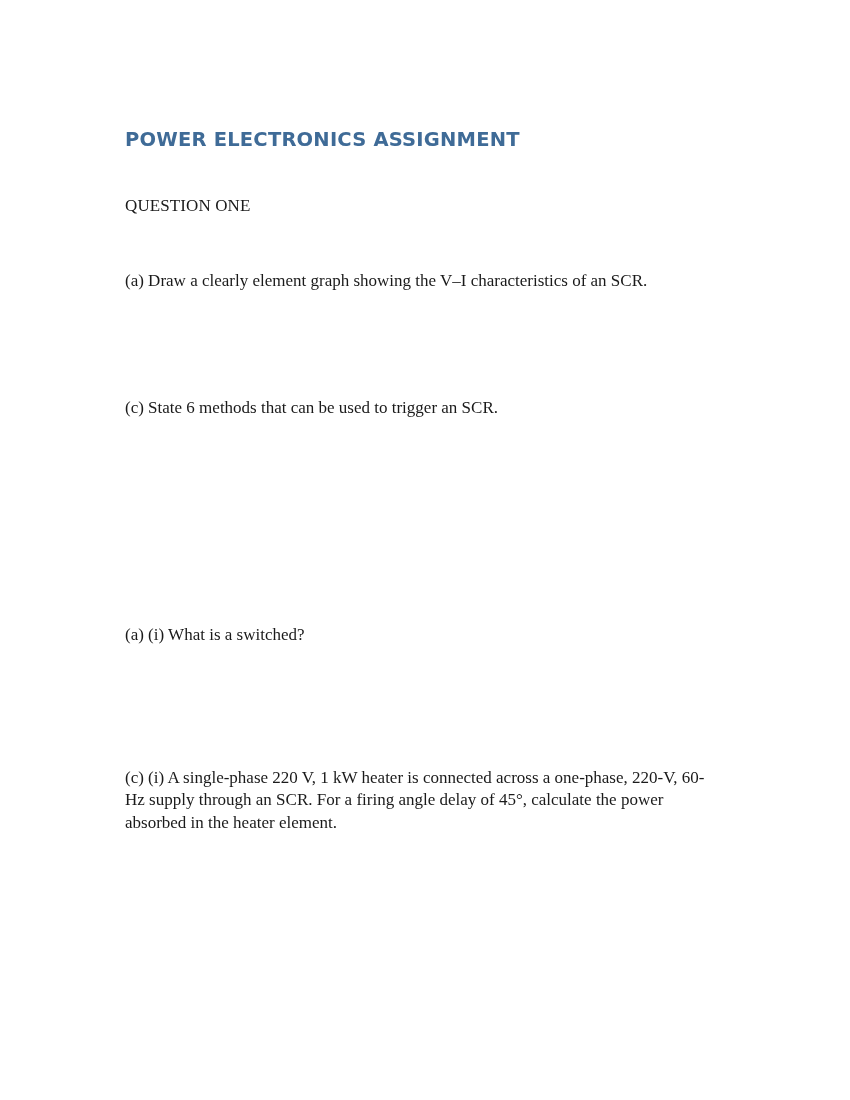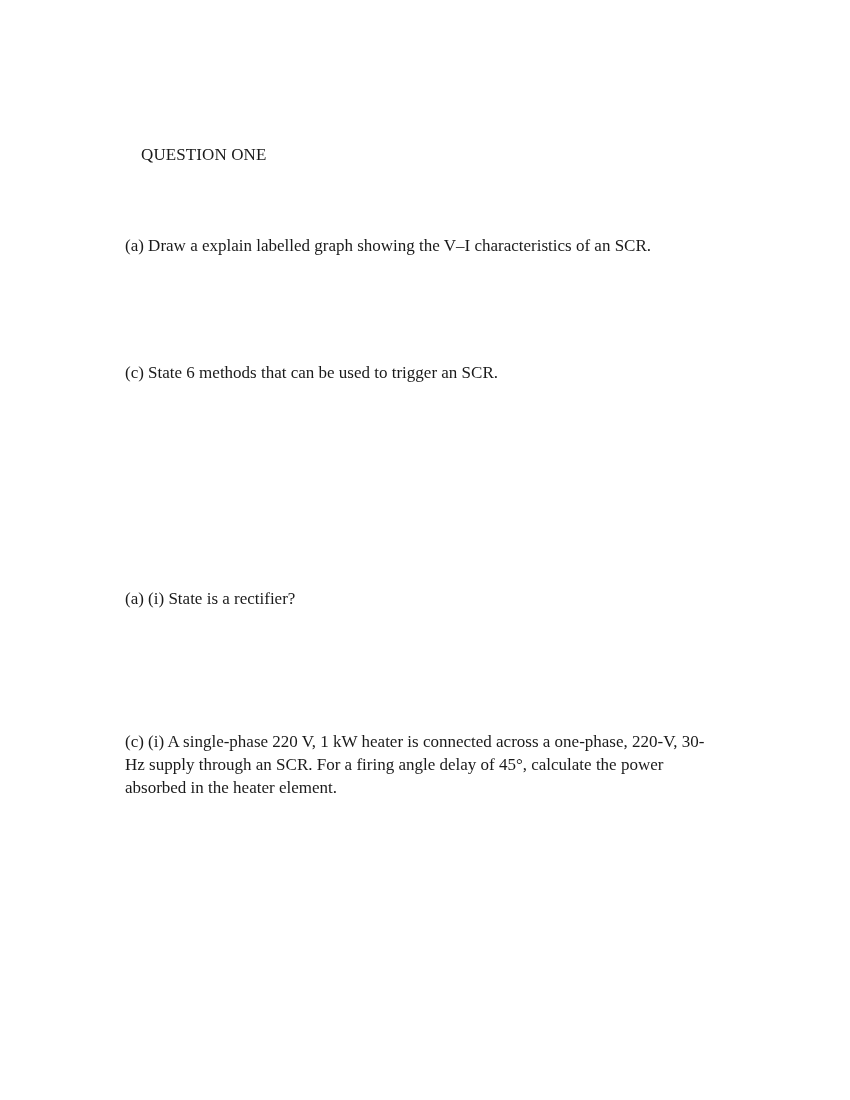--- a/index.html
+++ b/index.html
@@ -34,67 +34,68 @@
     font-weight: bold;
     font-size: 19.5px;
     letter-spacing: 0.2px;
     color: #3f6b97;
     margin: 0 0 44px 0;
     line-height: 1.2;
   }
   .q-heading {
     font-size: 17px;
     line-height: 1.35;
-    margin: 16px;
+    margin: 0;
     letter-spacing: 0.1px;
   }
   .q-item {
     font-size: 17px;
     line-height: 1.34;
     margin: 0;
     text-align: left;
   }
   .gap-md { height: 52px; }
   .gap-lg { height: 100px; }
   .gap-xs { height: 16px; }
 </style>
 </head>
 <body>
 
 <div class="page">
   <div class="content">
 
+    <h1 class="doc-title">POWER ELECTRONICS ASSIGNMENT</h1>
 
     <p class="q-heading">QUESTION ONE</p>
 
     <div class="gap-md"></div>
 
-    <p class="q-item">(a) Draw a explain labelled graph showing the V–I characteristics of an SCR.</p>
+    <p class="q-item">(a) Draw a clearly element graph showing the V–I characteristics of an SCR.</p>
 
     <div class="gap-md"></div>
 
 
     <div class="gap-md"></div>
 
     <p class="q-item">(c) State 6 methods that can be used to trigger an SCR.</p>
 
     <div class="gap-md"></div>
 
 
     <div class="gap-lg"></div>
 
 
     <div class="gap-md"></div>
 
-    <p class="q-item">(a) (i) State is a rectifier?</p>
+    <p class="q-item">(a) (i) What is a switched?</p>
 
     <div class="gap-xs"></div>
 
 
     <div class="gap-md"></div>
 
 
     <div class="gap-md"></div>
 
-    <p class="q-item">(c) (i) A single-phase 220 V, 1 kW heater is connected across a one-phase, 220-V, 30-Hz supply through an SCR. For a firing angle delay of 45°, calculate the power absorbed in the heater element.</p>
+    <p class="q-item">(c) (i) A single-phase 220 V, 1 kW heater is connected across a one-phase, 220-V, 60-Hz supply through an SCR. For a firing angle delay of 45°, calculate the power absorbed in the heater element.</p>
 
   </div>
 </div>
 
 </body></html>

